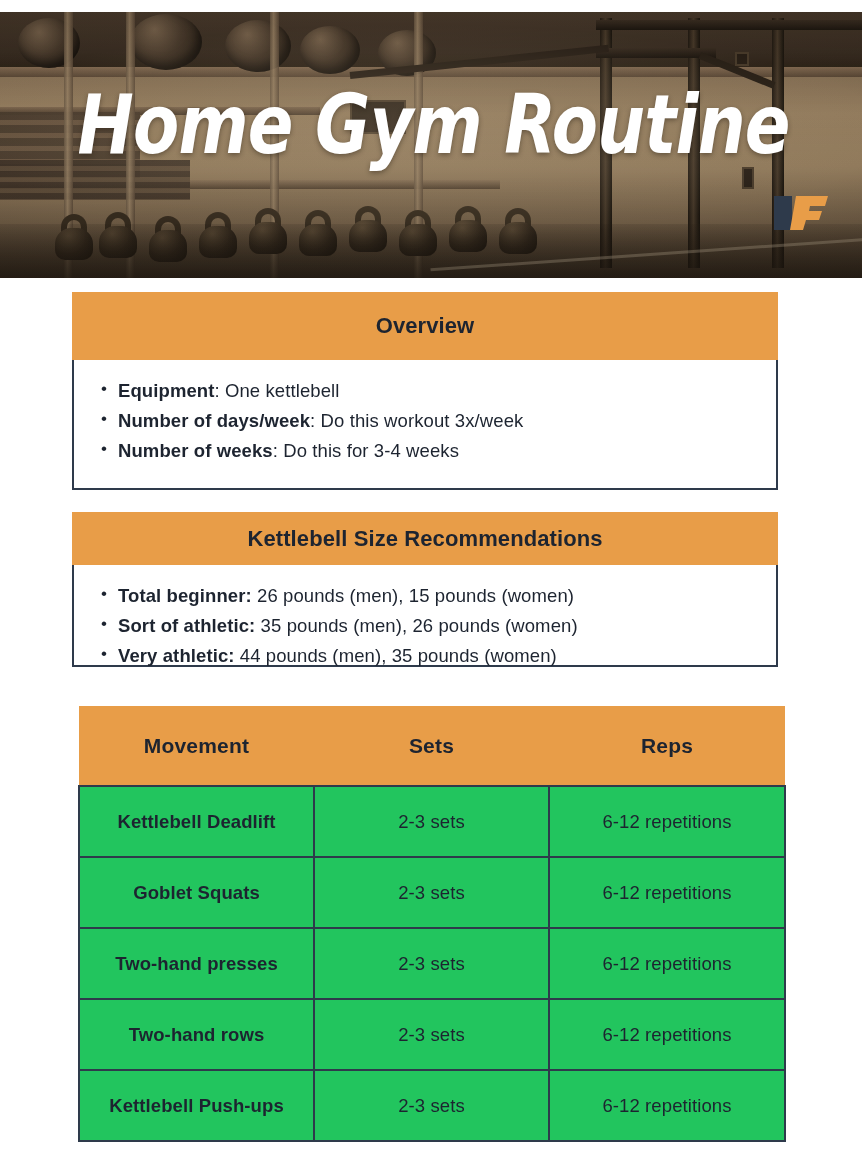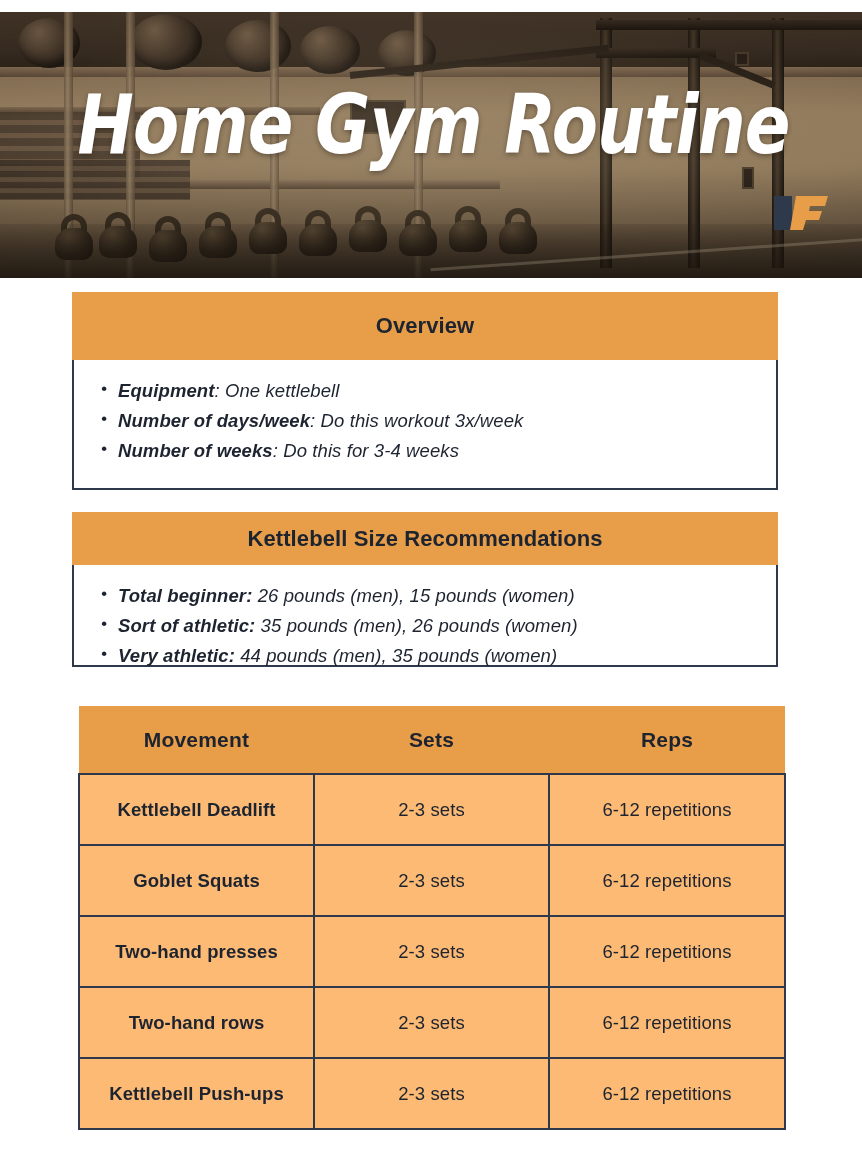--- a/index.html
+++ b/index.html
@@ -212,21 +212,20 @@
     background: #ffffff;
     border: 2px solid #2e3a4b;
     border-top: none;
     padding: 16px 0 20px 0;
   }
 
   ul.blist {
     list-style: none;
     margin: 0;
     padding: 0 0 0 44px;
-    font-style: italic;
   }
   ul.blist li {
     position: relative;
     font-size: 18.5px;
     line-height: 1.62;
     color: #1d2430;
     letter-spacing: 0.1px;
   }
   ul.blist li::before {
     content: "\2022";
@@ -248,32 +247,32 @@
   table.routine {
     width: 706px;
     border-collapse: collapse;
     table-layout: fixed;
   }
   table.routine th {
     background: #e89d48;
     color: #1d2430;
     font-size: 21px;
     font-weight: bold;
-    height: 68px;
+    height: 80px;
     border: none;
     text-align: center;
     letter-spacing: .2px;
   }
   table.routine td {
     border: 2px solid #2e3a4b;
     height: 71px;
     text-align: center;
     font-size: 18.5px;
     color: #1d2430;
-    background: #fdba74;
+    background: #22c55e;
     letter-spacing: .1px;
   }
   table.routine td.mv { font-weight: bold; }
   table.routine col.c1 { width: 235px; }
   table.routine col.c2 { width: 235px; }
   table.routine col.c3 { width: 236px; }
 </style>
 </head>
 <body>
 

